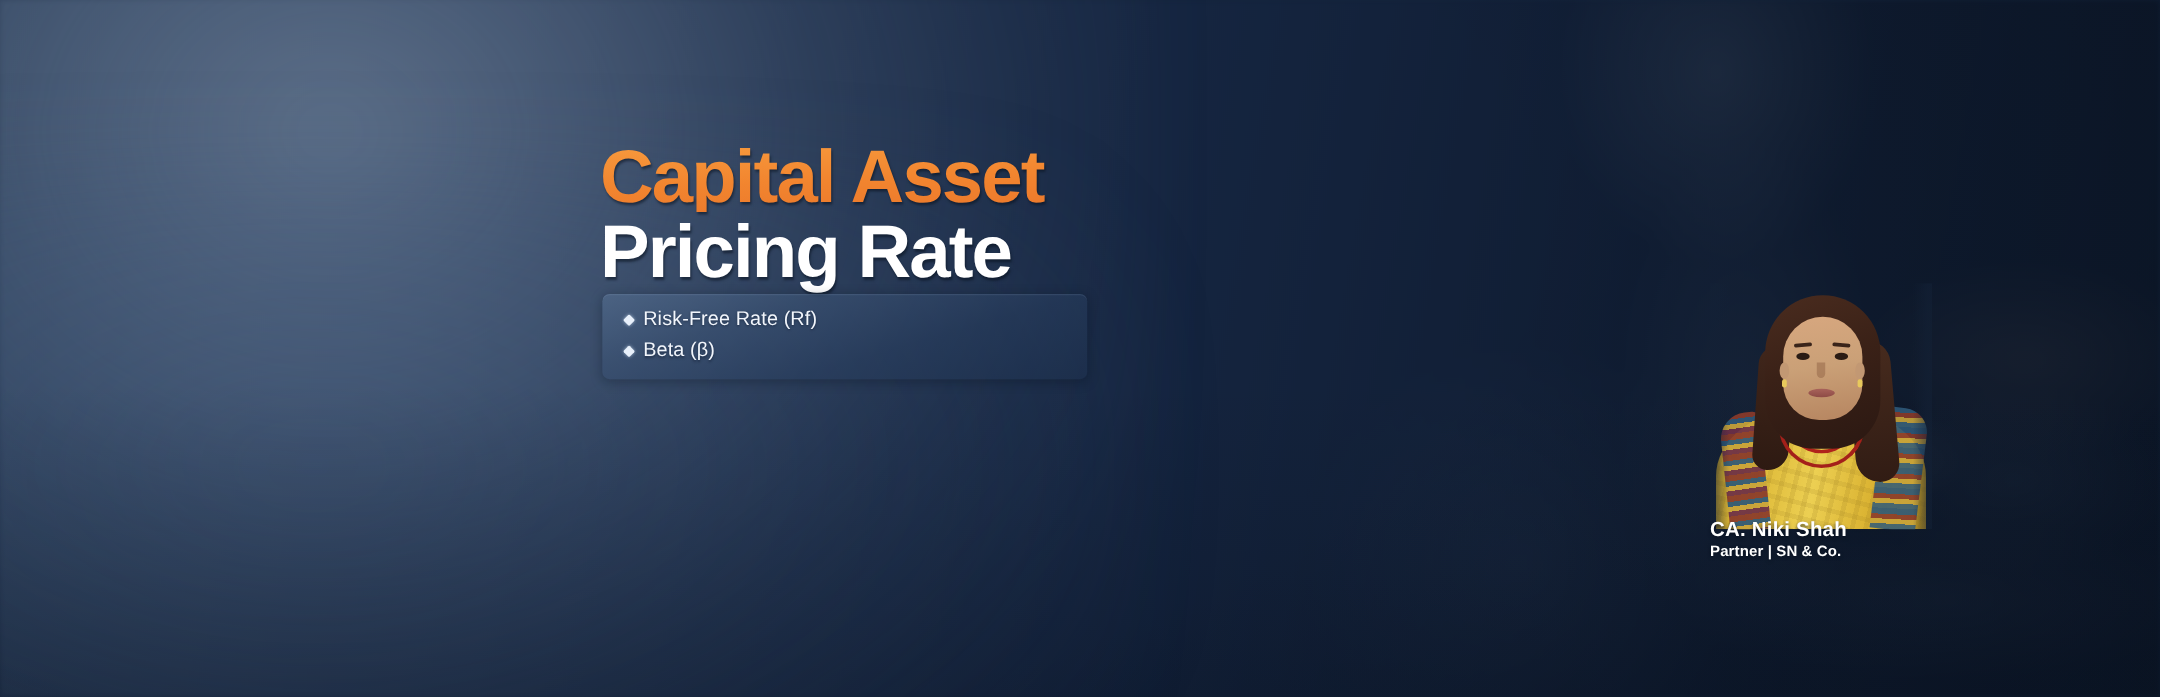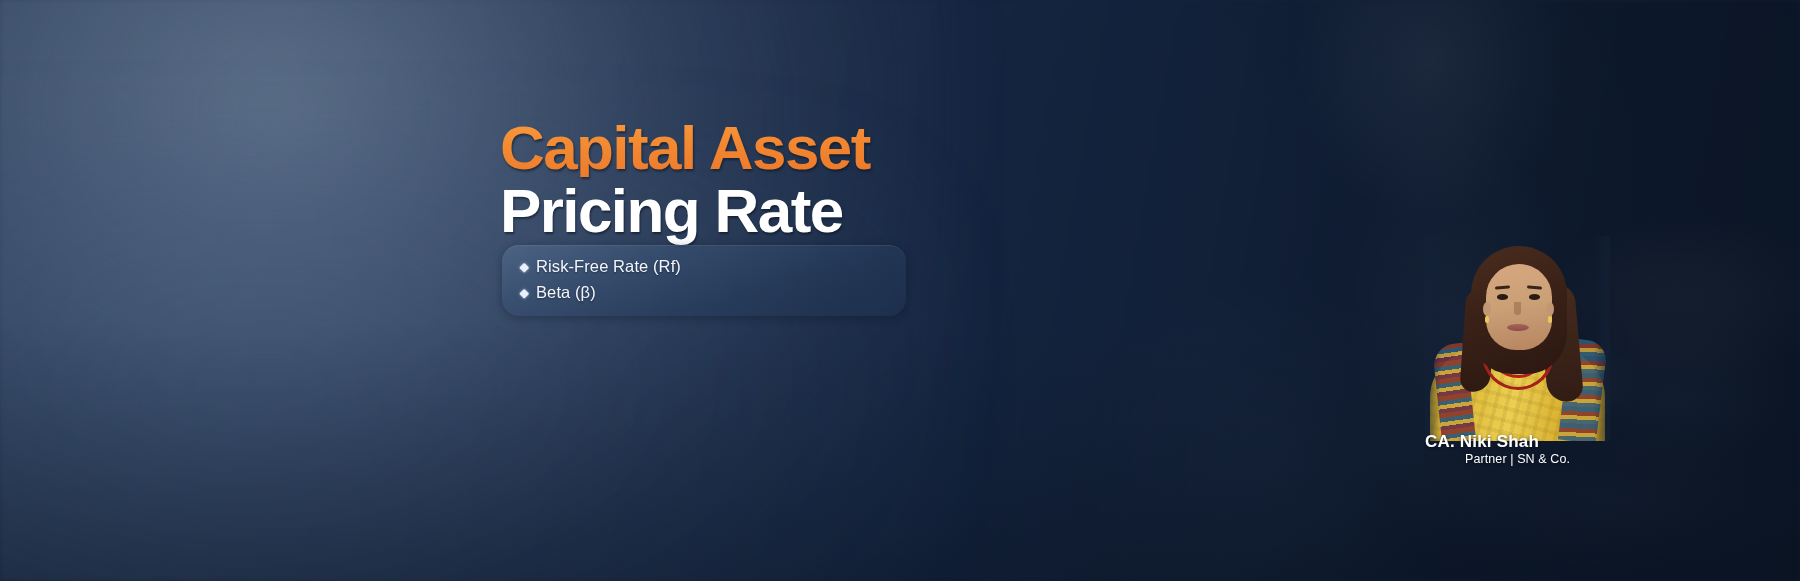--- a/index.html
+++ b/index.html
@@ -93,21 +93,21 @@
     margin-top:4px;
     text-shadow:1px 2px 2px rgba(8,16,30,0.55);
   }
 
   
   #bullet-panel {
     position:absolute;
     left:2px; top:127px;
     width:404px;
     padding:12px 18px 14px 18px;
-    border-radius:17px;
+    border-radius:6px;
     background:linear-gradient(164deg,
       rgba(86,112,146,0.60) 0%,
       rgba(60,84,118,0.56) 30%,
       rgba(40,62,95,0.54) 62%,
       rgba(30,50,80,0.52) 100%);
     box-shadow:0 2px 10px rgba(5,12,24,0.30), inset 0 1px 0 rgba(190,210,235,0.10);
   }
   .bullet-row { display:flex; align-items:baseline; gap:14px; }
   .bullet-row + .bullet-row { margin-top:7px; }
 
@@ -286,23 +286,22 @@
     text-align:left;
     font-size:17px;
     font-weight:bold;
     color:#ffffff;
     letter-spacing:0.2px;
     text-shadow:0 1px 3px rgba(6,14,28,0.75);
   }
   .presenter-role {
     position:absolute; left:0; top:216px;
     width:185px;
-    text-align:center;
     font-size:12.5px;
-    font-weight:normal;
+    font-weight:bold;
     color:#ffffff;
     letter-spacing:0.1px;
     text-shadow:0 1px 3px rgba(6,14,28,0.8);
   }
 </style>
 </head>
 <body>
 
 <div id="stage">
 

